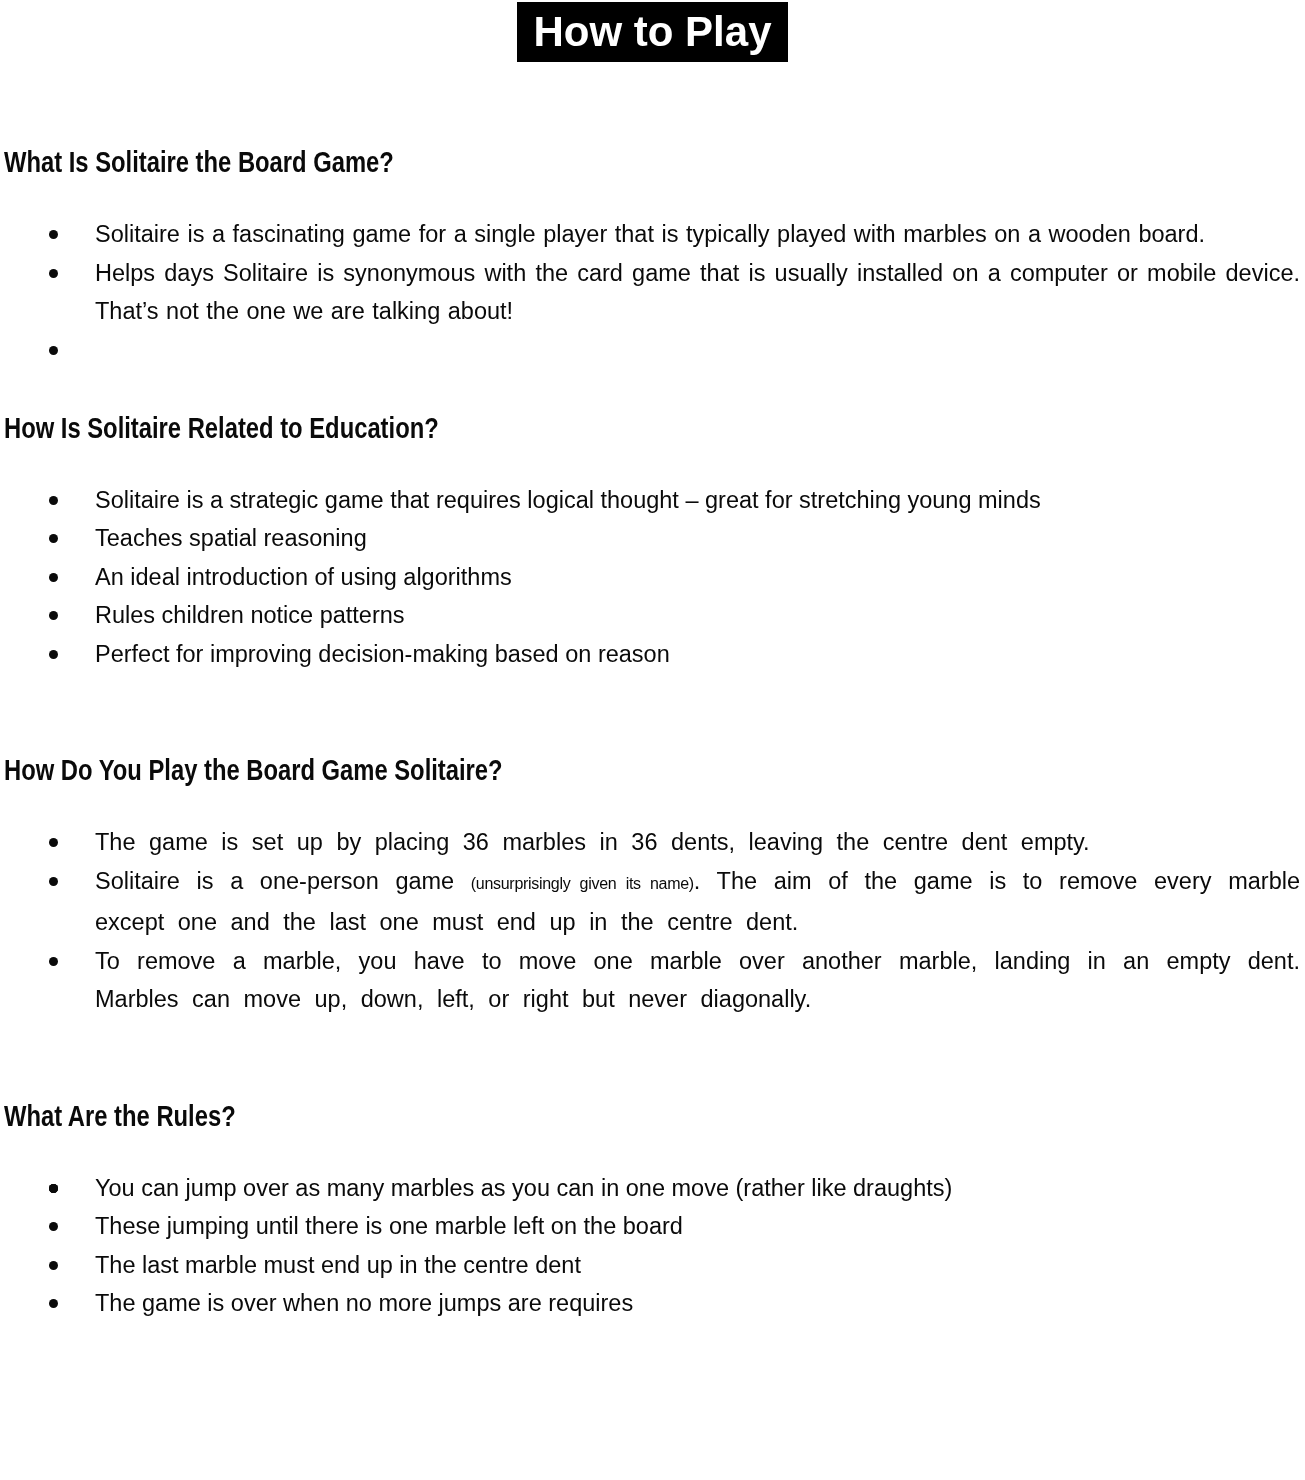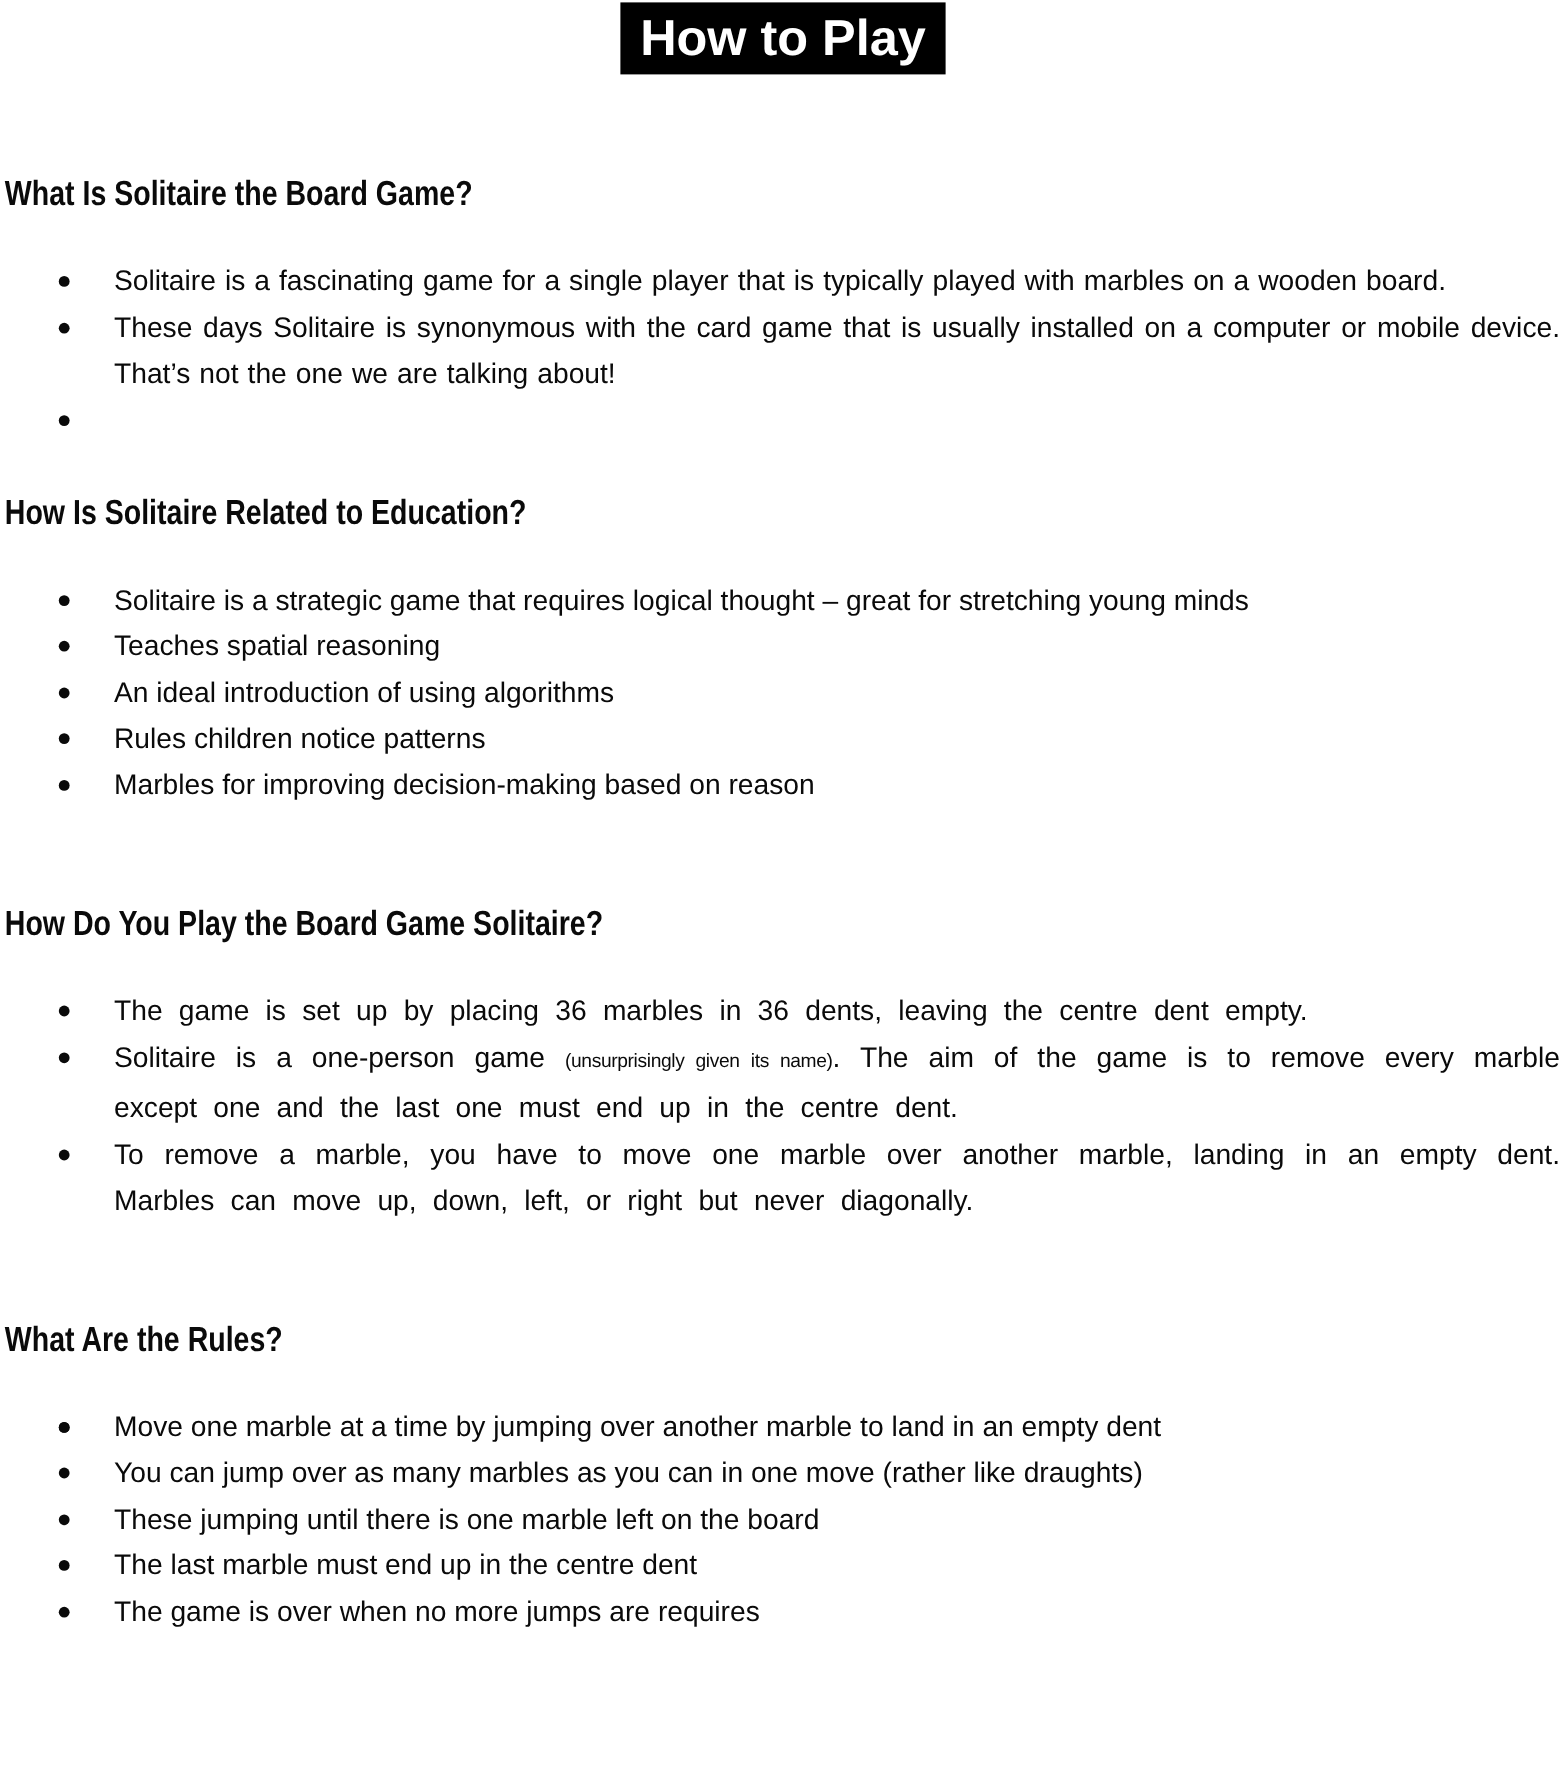--- a/index.html
+++ b/index.html
@@ -40,21 +40,21 @@
   </div>
 
   <h2 class="first">What Is Solitaire the Board Game?</h2>
   <ul class="bullets ws1">
     <li>
       <span class="dot"></span>
       <span>Solitaire is a fascinating game for a single player that is typically played with marbles on a wooden board.</span>
     </li>
     <li>
       <span class="dot"></span>
-      <span>These days Solitaire is synonymous with the card game that is usually installed on a computer or mobile device. That’s not the one we are talking about!</span>
+      <span>Helps days Solitaire is synonymous with the card game that is usually installed on a computer or mobile device. That’s not the one we are talking about!</span>
     </li>
     <li>
       <span class="dot"></span>
     </li>
   </ul>
 
   <h2>How Is Solitaire Related to Education?</h2>
   <ul class="bullets">
     <li>
       <span class="dot"></span>
@@ -67,21 +67,21 @@
     <li>
       <span class="dot"></span>
       <span>An ideal introduction of using algorithms</span>
     </li>
     <li>
       <span class="dot"></span>
       <span>Rules children notice patterns</span>
     </li>
     <li>
       <span class="dot"></span>
-      <span>Marbles for improving decision-making based on reason</span>
+      <span>Perfect for improving decision-making based on reason</span>
     </li>
   </ul>
 
   <h2>How Do You Play the Board Game Solitaire?</h2>
   <ul class="bullets ws7">
     <li>
       <span class="dot"></span>
       <span>The game is set up by placing 36 marbles in 36 dents, leaving the centre dent empty.</span>
     </li>
     <li>
@@ -94,21 +94,20 @@
     </li>
   </ul>
 
   <h2>What Are the Rules?</h2>
   <ul class="bullets">
     <li>
       <span class="dot"></span>
     </li>
     <li>
       <span class="dot"></span>
-      <span>Move one marble at a time by jumping over another marble to land in an empty dent</span>
     </li>
     <li>
       <span class="dot"></span>
       <span>You can jump over as many marbles as you can in one move (rather like draughts)</span>
     </li>
     <li>
       <span class="dot"></span>
       <span>These jumping until there is one marble left on the board</span>
     </li>
     <li>

